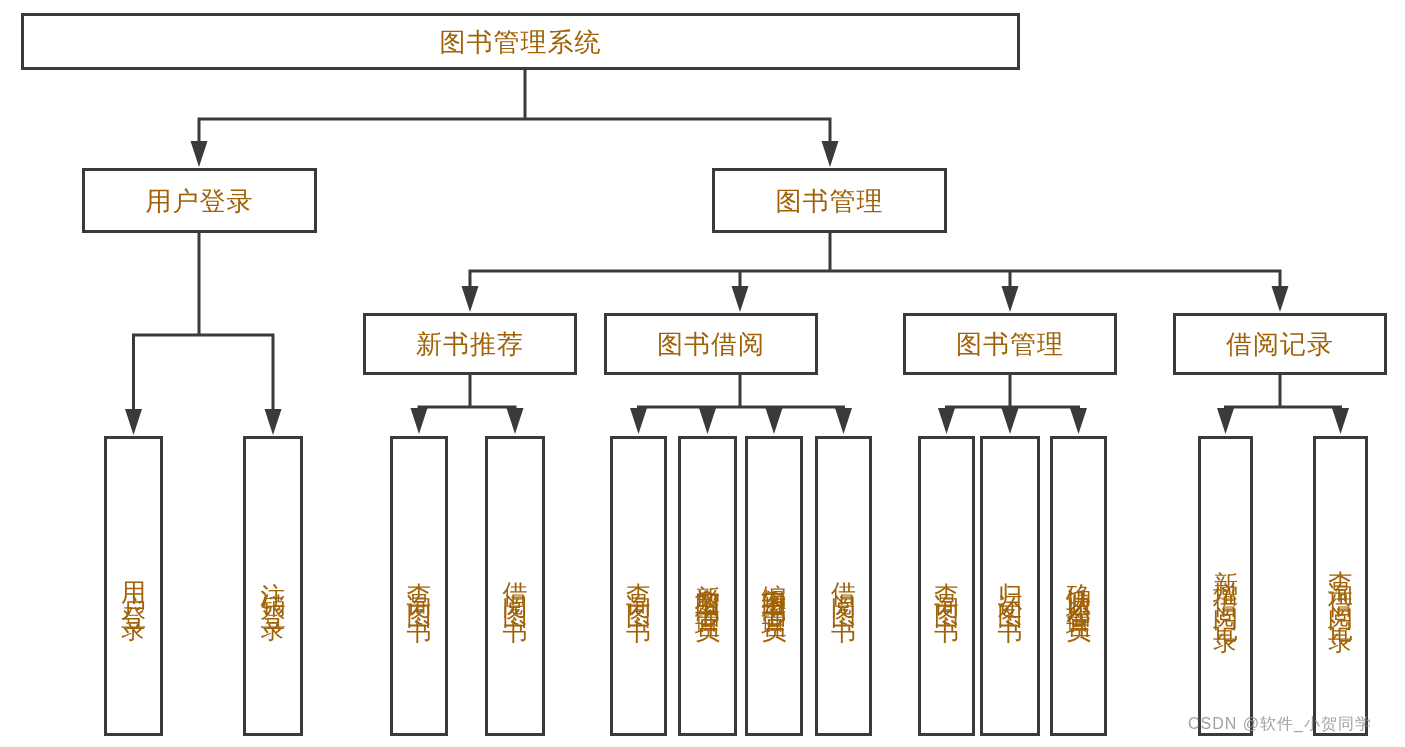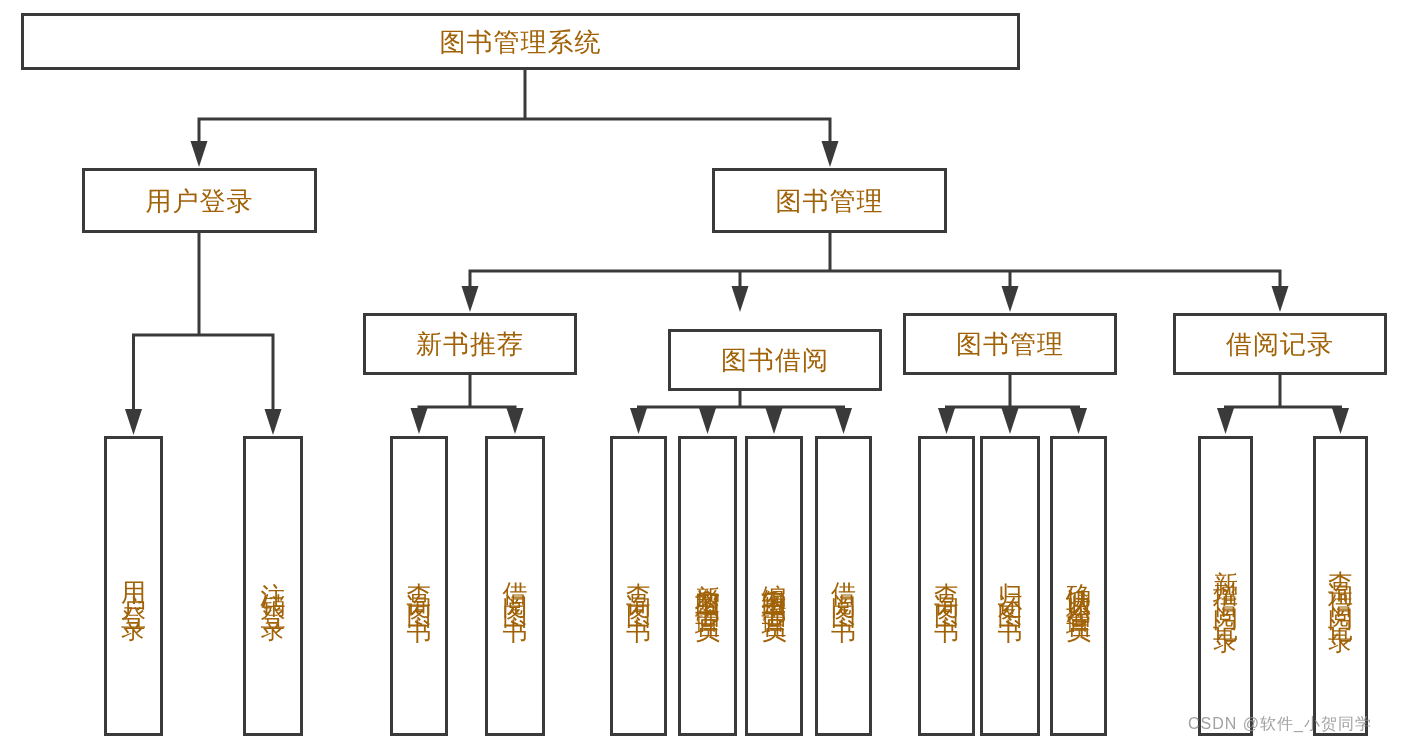--- a/index.html
+++ b/index.html
@@ -24,21 +24,21 @@
     letter-spacing:1px;
     line-height:1;
     z-index:2;
   }
   
   .n-root  {left:21px;  top:13px;  width:999px; height:57px;}
   .n-ulog  {left:82px;  top:168px; width:235px; height:65px;}
   .n-bmgr  {left:712px; top:168px; width:235px; height:65px;}
   .lvl3    {top:313px;  height:62px; width:214px;}
   .n-nbr   {left:363px;}
-  .n-bb    {left:668px;margin-top:16px;}
+  .n-bb    {left:604px;}
   .n-cb    {left:903px;}
   .n-br    {left:1173px;}
   
   .leaf{top:436px;height:300px;font-size:25px;}
   .leaf .vtxt{
     writing-mode:vertical-rl;
     text-orientation:mixed;
     letter-spacing:12px;
     line-height:1;
     white-space:nowrap;

